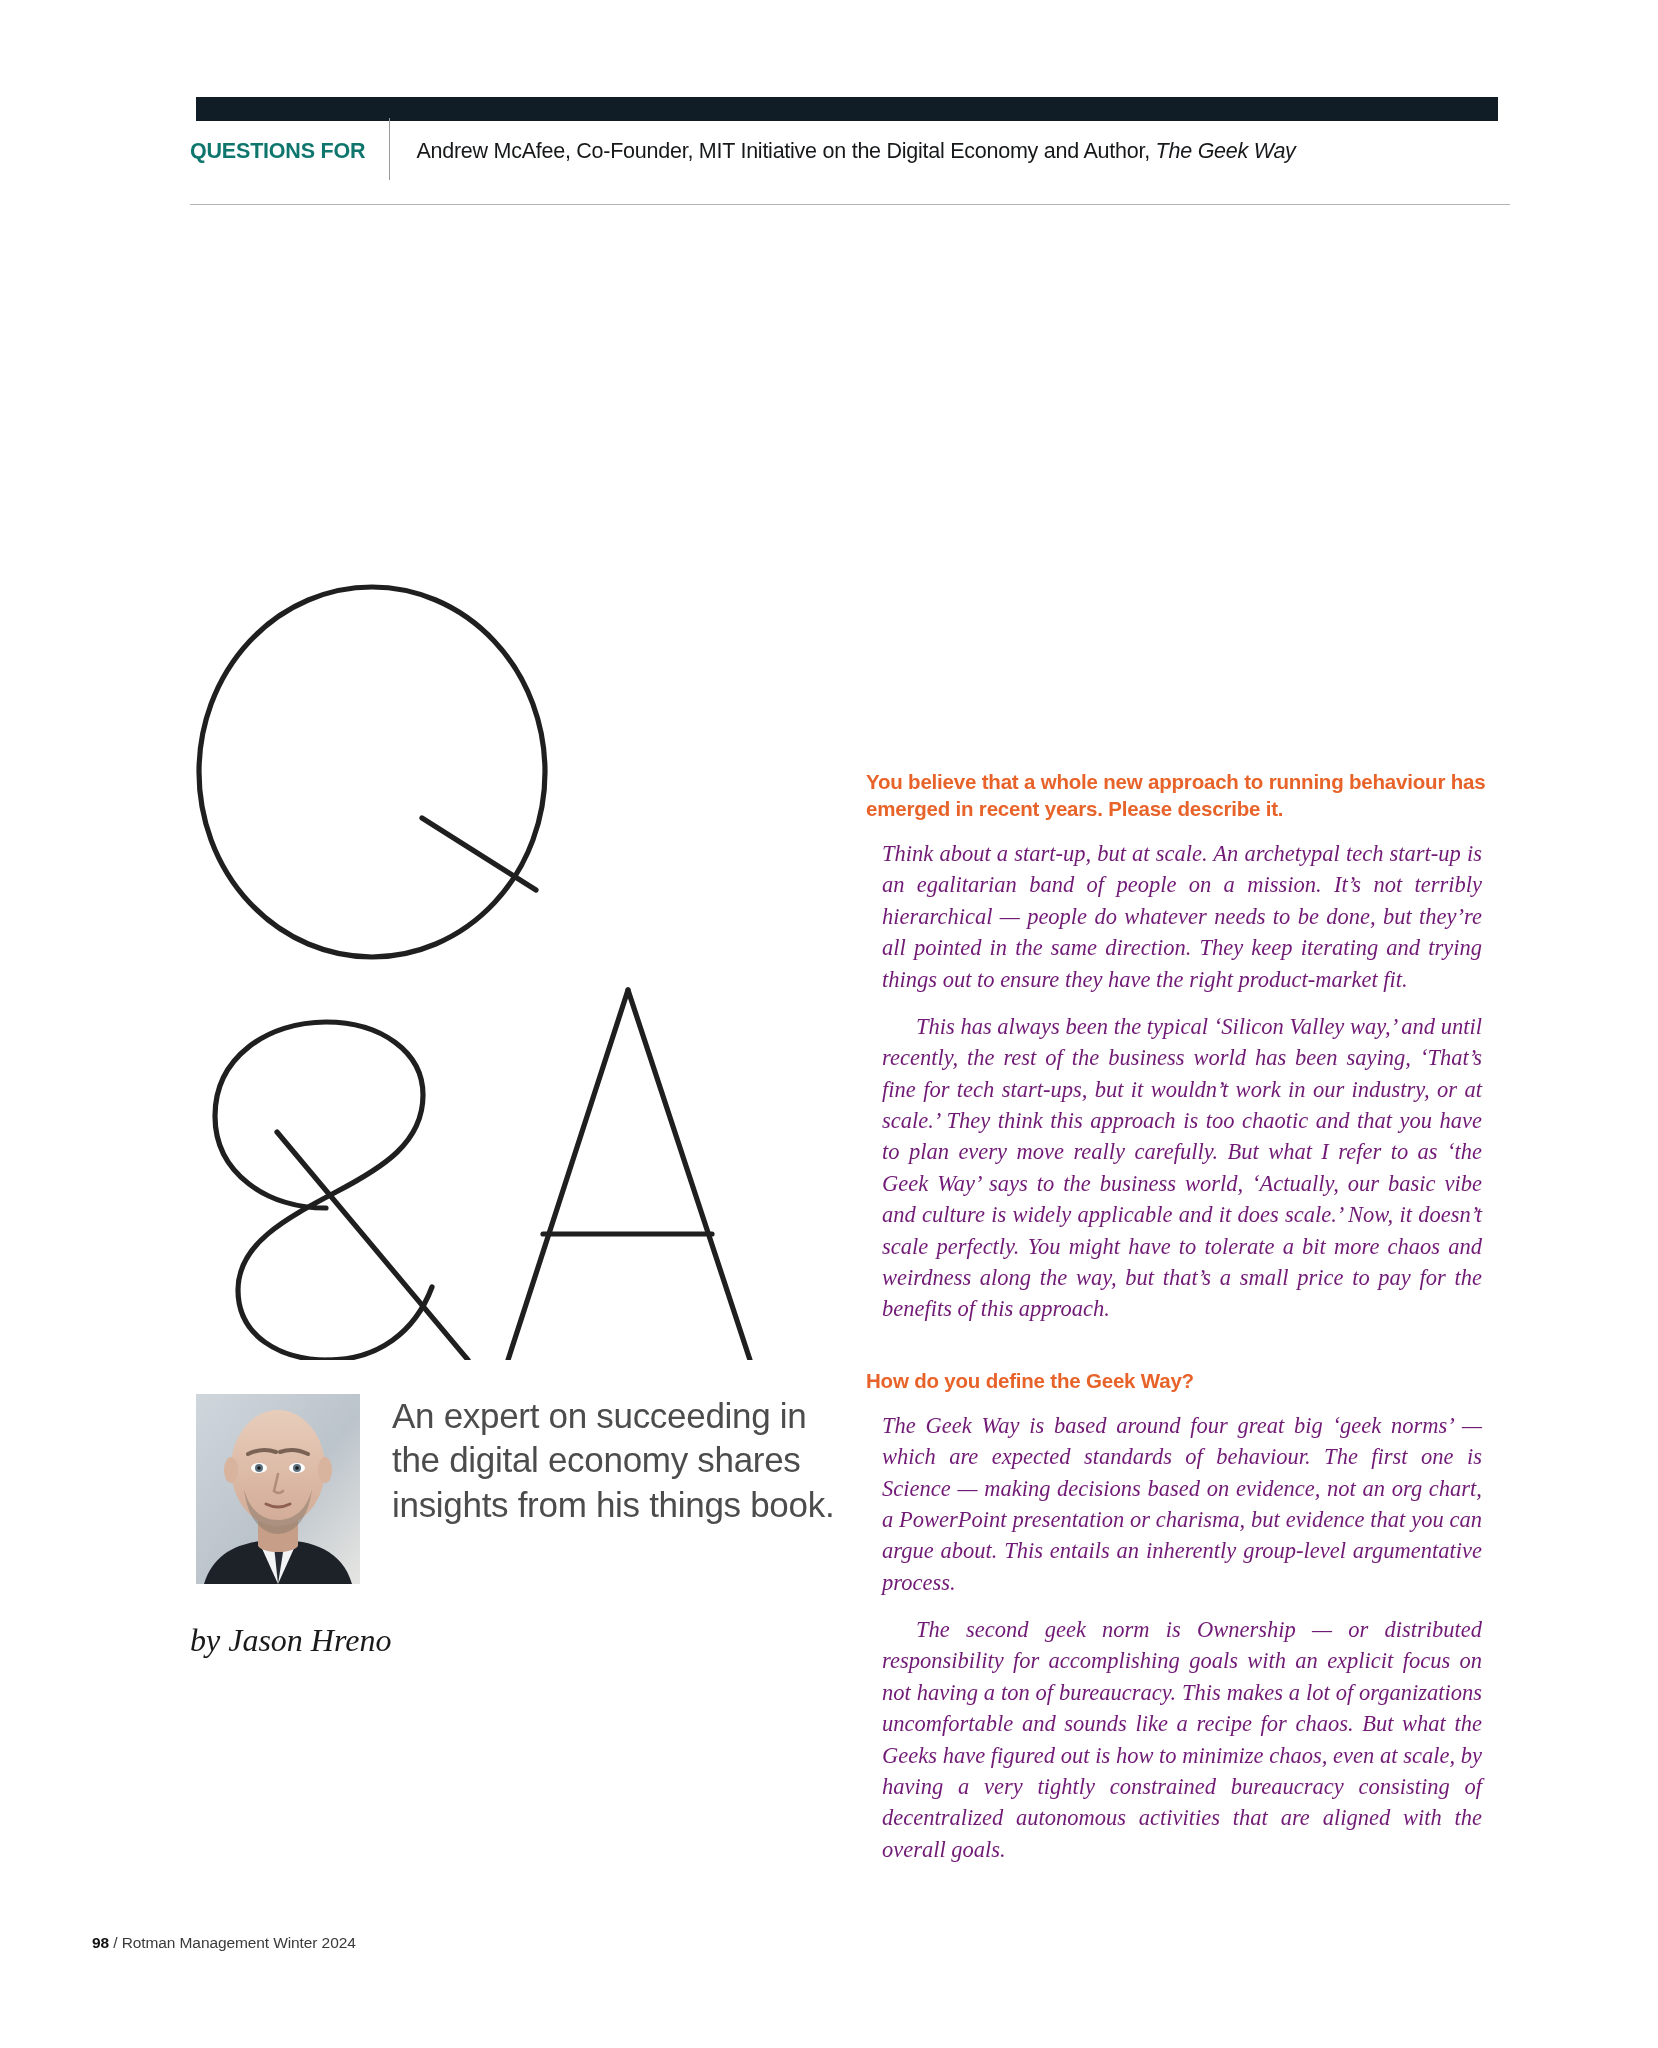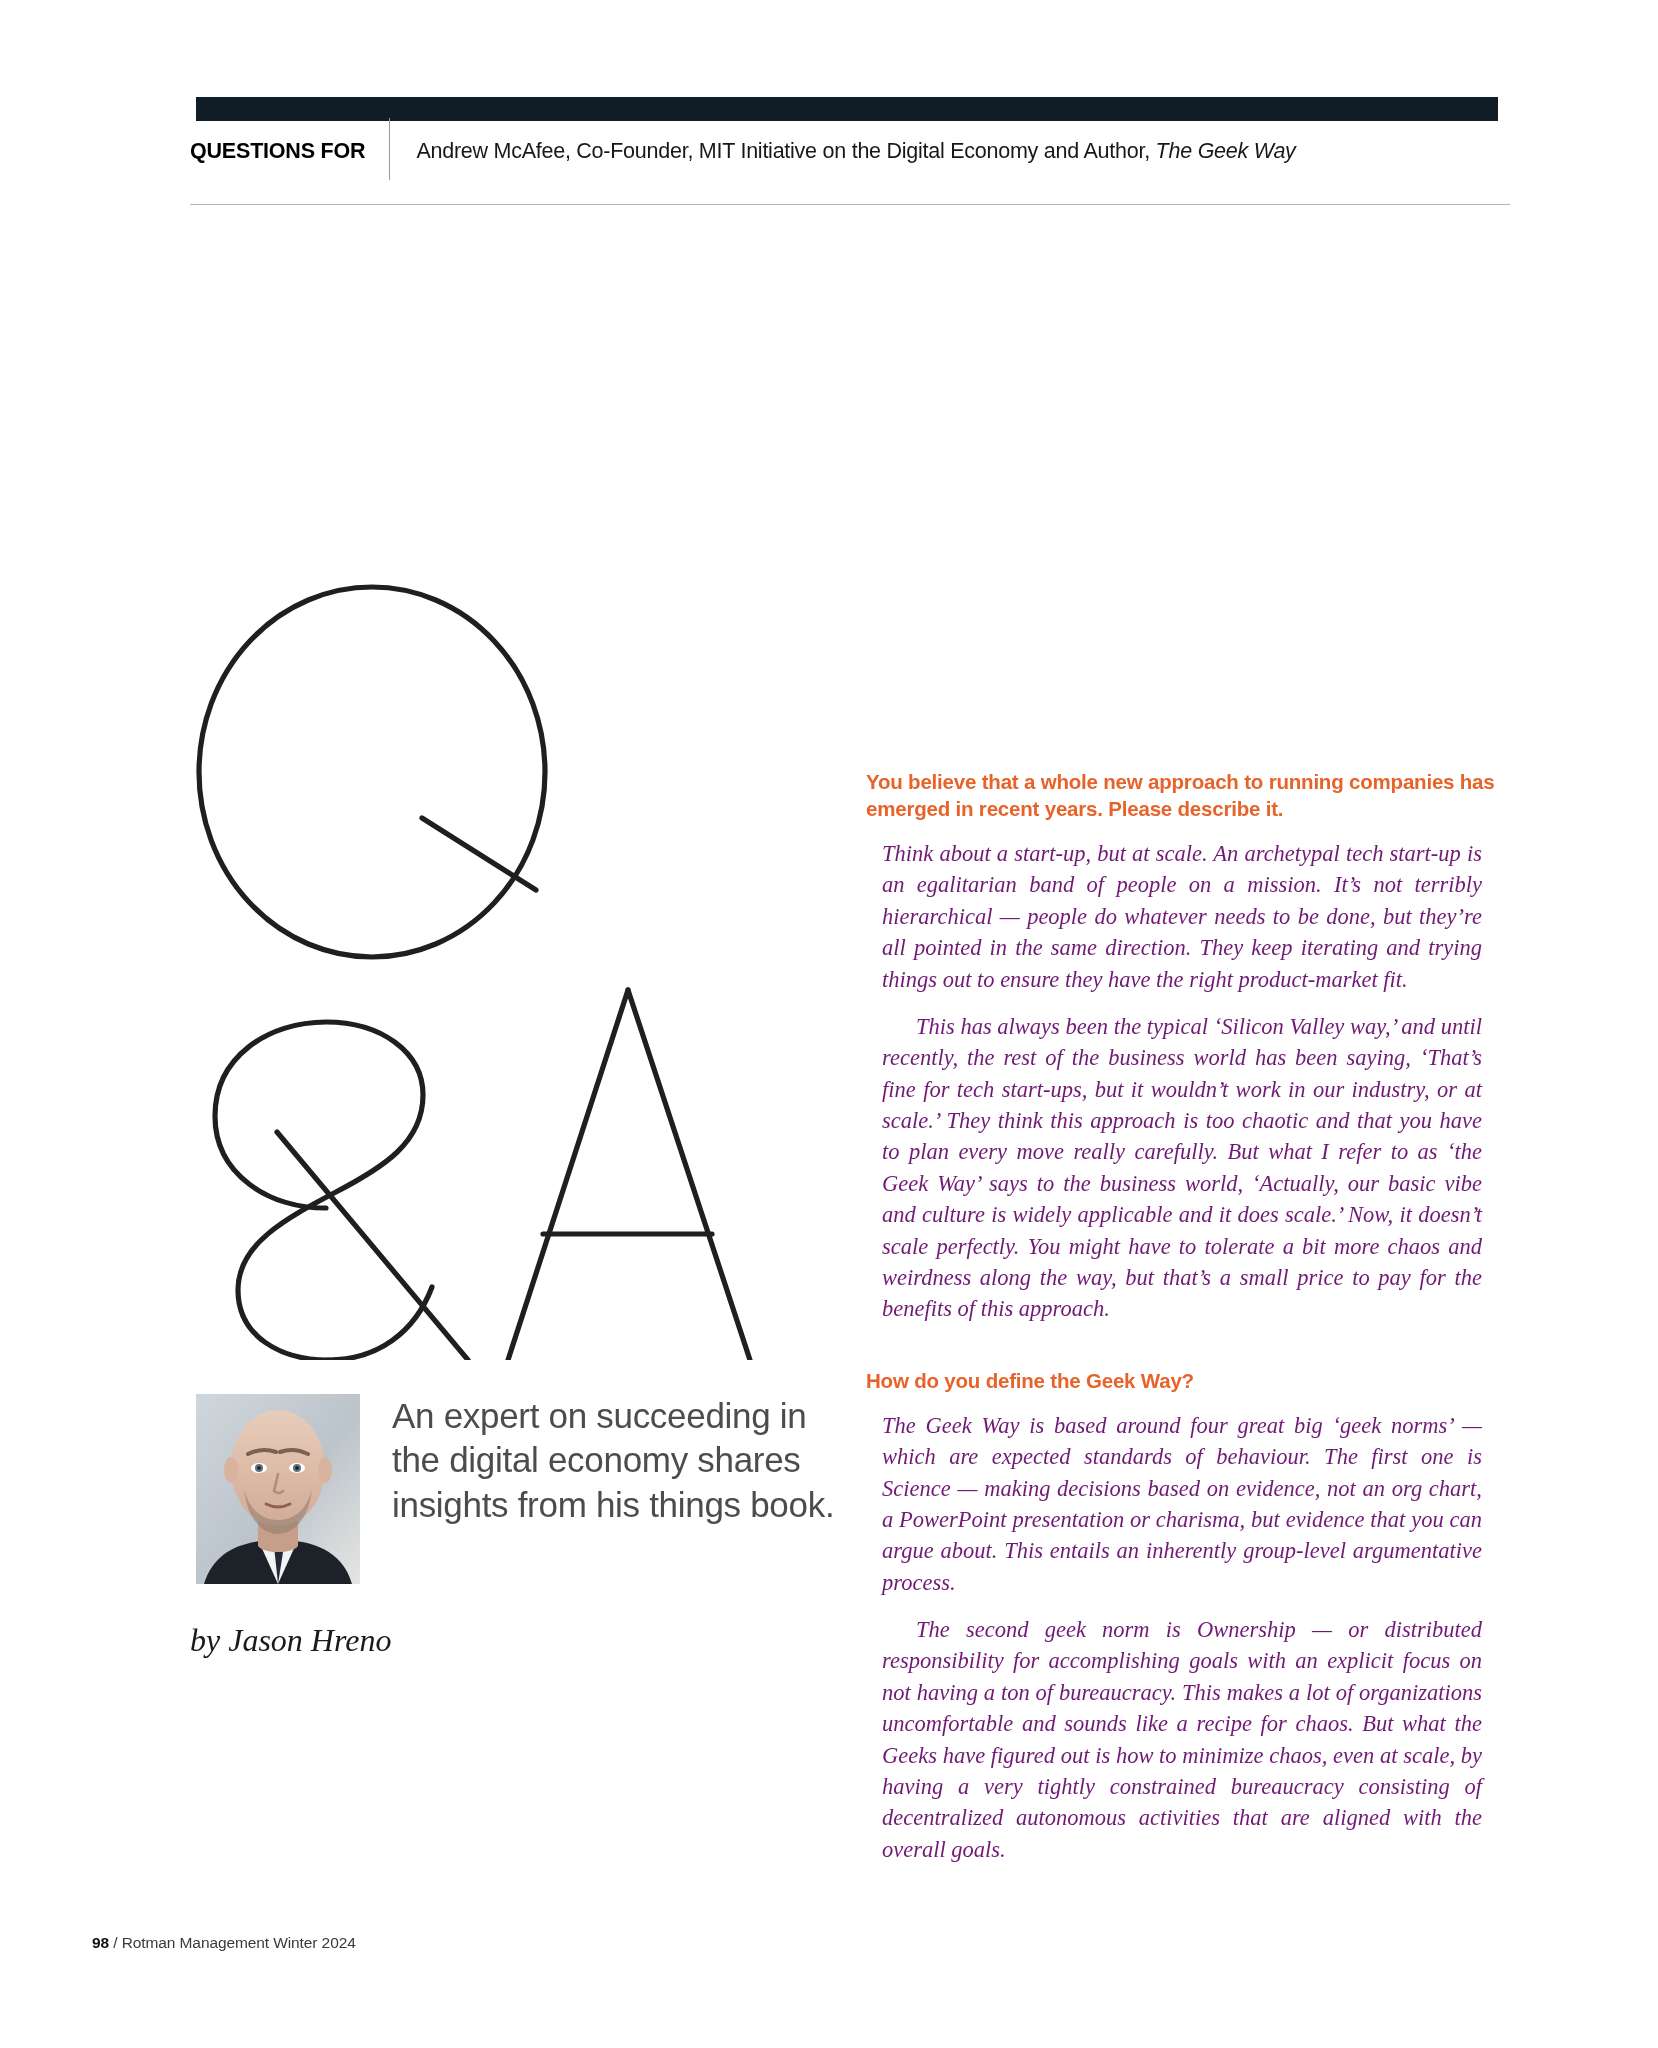--- a/index.html
+++ b/index.html
@@ -33,21 +33,21 @@
   .header-row {
     position: absolute;
     left: 190px;
     top: 140px;
     width: 1320px;
     height: 46px;
     display: flex;
     align-items: flex-start;
   }
   .kicker {
-    color: #000000;
+    color: #0f766e;
     font-size: 21.5px;
     font-weight: bold;
     letter-spacing: -0.2px;
     white-space: nowrap;
     padding-right: 24px;
     line-height: 1.1;
   }
   .kicker-divider {
     width: 1px;
     background: #9a9a9a;
@@ -242,21 +242,21 @@
 
         <path d="M70,110 q12,6 24,0" stroke="#8e5f52" stroke-width="3" fill="none" stroke-linecap="round"></path>
       </svg>
     </div>
     <div class="deck-text">An expert on succeeding in the digital economy shares insights from his things book.</div>
   </div>
 
   <div class="byline">by Jason Hreno</div>
 
   <div class="col-right">
-    <h2 class="q-head">You believe that a whole new approach to running companies has emerged in recent years. Please describe it.</h2>
+    <h2 class="q-head">You believe that a whole new approach to running behaviour has emerged in recent years. Please describe it.</h2>
     <p class="body-p">Think about a start-up, but at scale. An archetypal tech start-up is an egalitarian band of people on a mission. It’s not terribly hierarchical — people do whatever needs to be done, but they’re all pointed in the same direction. They keep iterating and trying things out to ensure they have the right product-market fit.</p>
     <p class="body-p">This has always been the typical ‘Silicon Valley way,’ and until recently, the rest of the business world has been saying, ‘That’s fine for tech start-ups, but it wouldn’t work in our industry, or at scale.’ They think this approach is too chaotic and that you have to plan every move really carefully. But what I refer to as ‘the Geek Way’ says to the business world, ‘Actually, our basic vibe and culture is widely applicable and it does scale.’ Now, it doesn’t scale perfectly. You might have to tolerate a bit more chaos and weirdness along the way, but that’s a small price to pay for the benefits of this approach.</p>
 
     <h2 class="q-head spaced">How do you define the Geek Way?</h2>
     <p class="body-p">The Geek Way is based around four great big ‘geek norms’ — which are expected standards of behaviour. The first one is Science — making decisions based on evidence, not an org chart, a PowerPoint presentation or charisma, but evidence that you can argue about. This entails an inherently group-level argumentative process.</p>
     <p class="body-p">The second geek norm is Ownership — or distributed responsibility for accomplishing goals with an explicit focus on not having a ton of bureaucracy.  This makes a lot of organizations uncomfortable and sounds like a recipe for chaos. But what the Geeks have figured out is how to minimize chaos, even at scale, by having a very tightly constrained bureaucracy consisting of decentralized autonomous activities that are aligned with the overall goals.</p>
   </div>
 
   <div class="footer"><b>98</b><span> / </span><span>Rotman Management Winter 2024</span></div>
 

